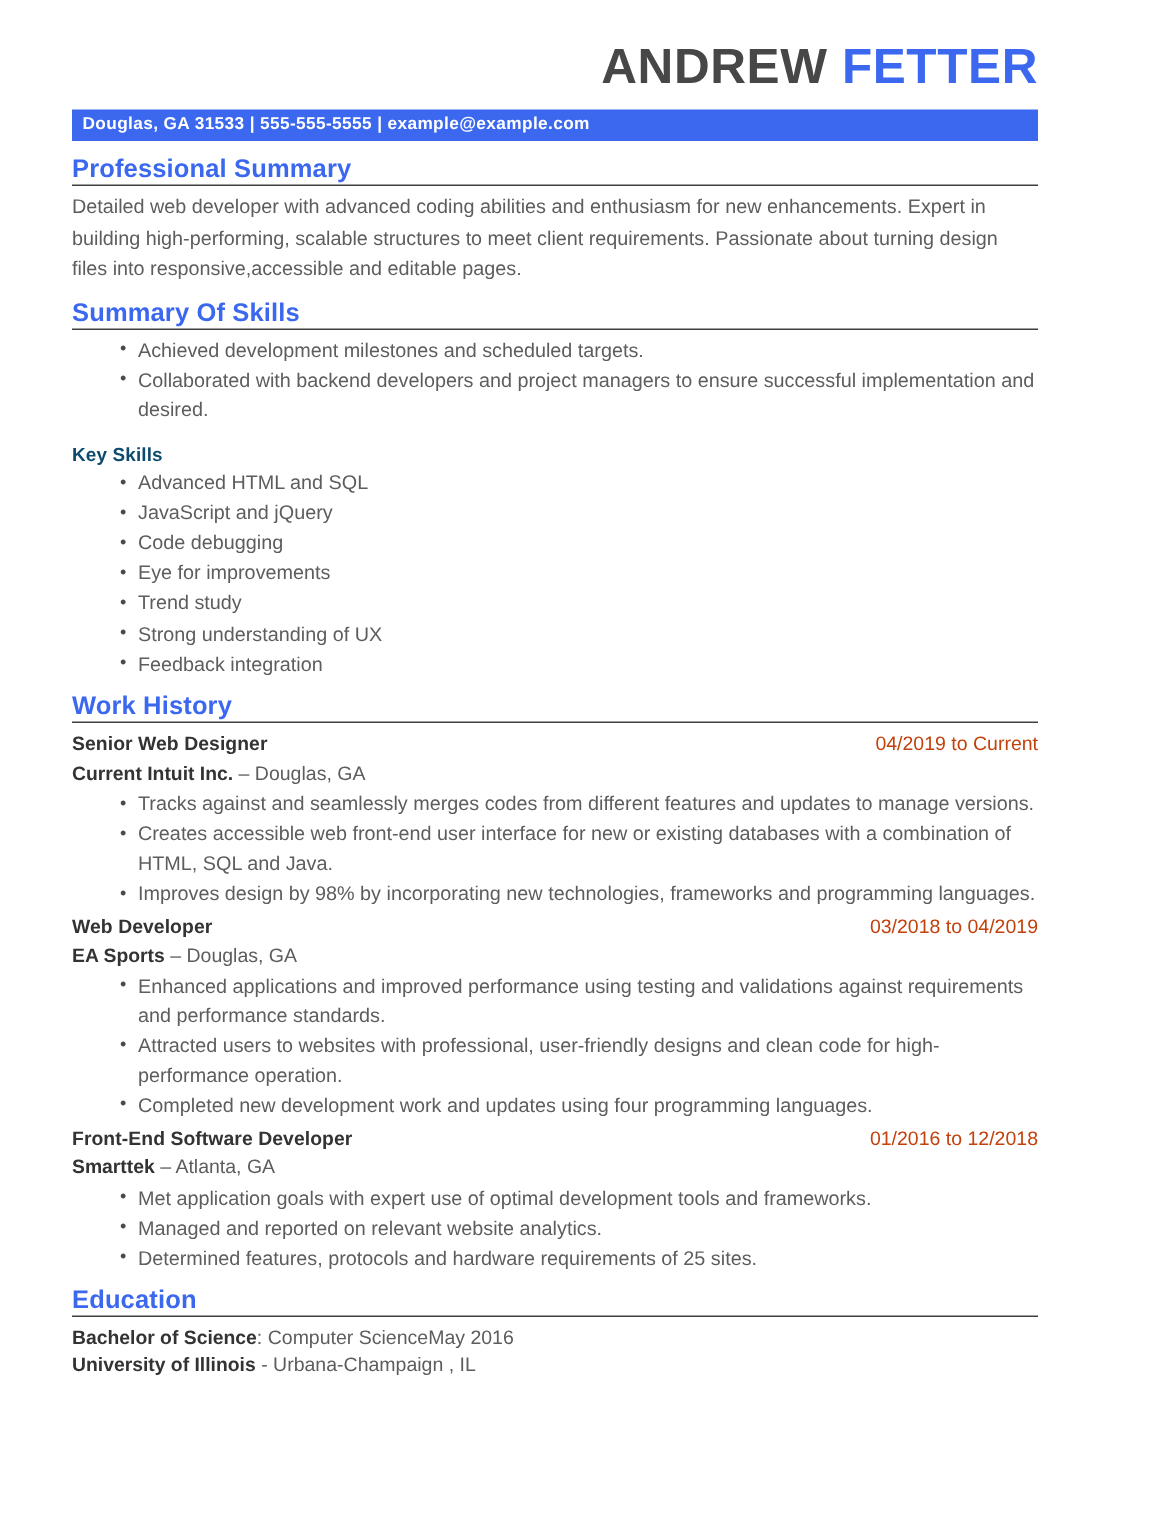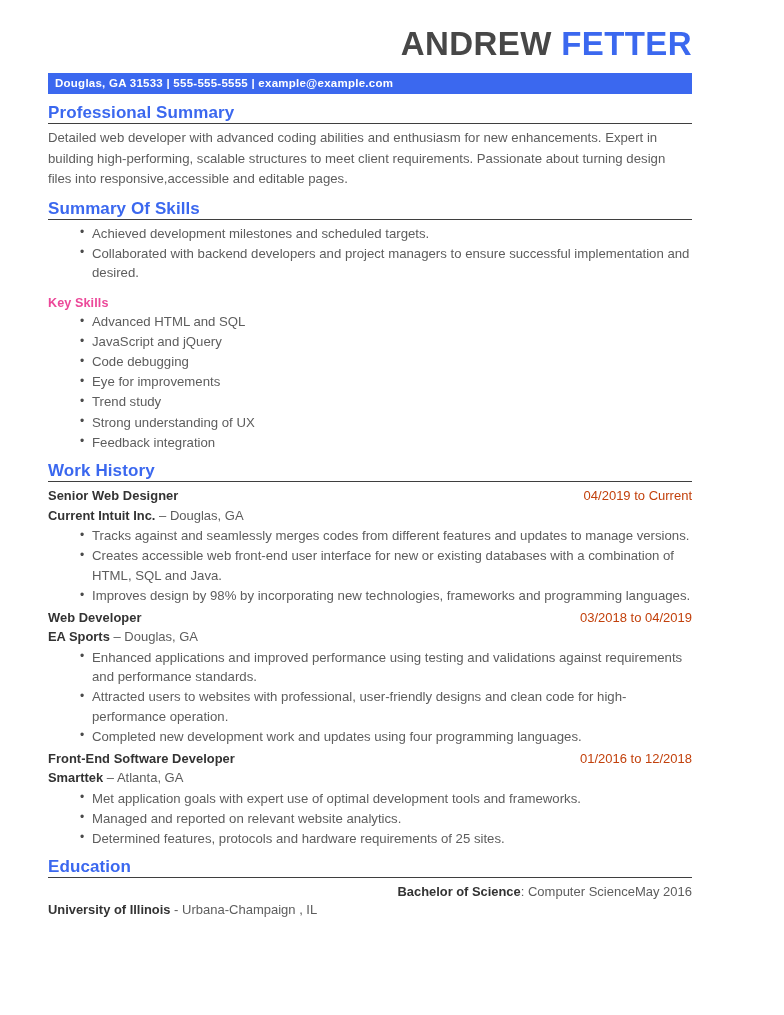--- a/index.html
+++ b/index.html
@@ -94,21 +94,21 @@
     left: 0;
     top: -0.5px;
     color: #4a4a4a;
     font-size: 12px;
     line-height: 19.6px;
   }
 
   .sub-heading {
     font-size: 12.6px;
     font-weight: bold;
-    color: #ec4899;
+    color: #0c4a6e;
     margin: 13px 0 2px 0;
     letter-spacing: 0.1px;
   }
 
   
   .job { margin-top: 0; }
   .job + .job { margin-top: 2px; }
   .job-row {
     display: flex;
     justify-content: space-between;
@@ -135,21 +135,21 @@
   .job-company b {
     color: #333333;
     font-weight: bold;
     font-size: 12.9px;
   }
   .job .bullets { margin-top: 0; }
 
   
   .edu-row {
     display: flex;
-    justify-content: flex-end;
+    justify-content: flex-start;
     align-items: baseline;
     line-height: 19.5px;
   }
   .edu-line { font-size: 13px; color: #5d5d5d; }
   .edu-line b {
     color: #333333;
     font-weight: bold;
     font-size: 12.9px;
   }
   .edu-date { font-size: 13px; color: #5d5d5d; white-space: nowrap; }

